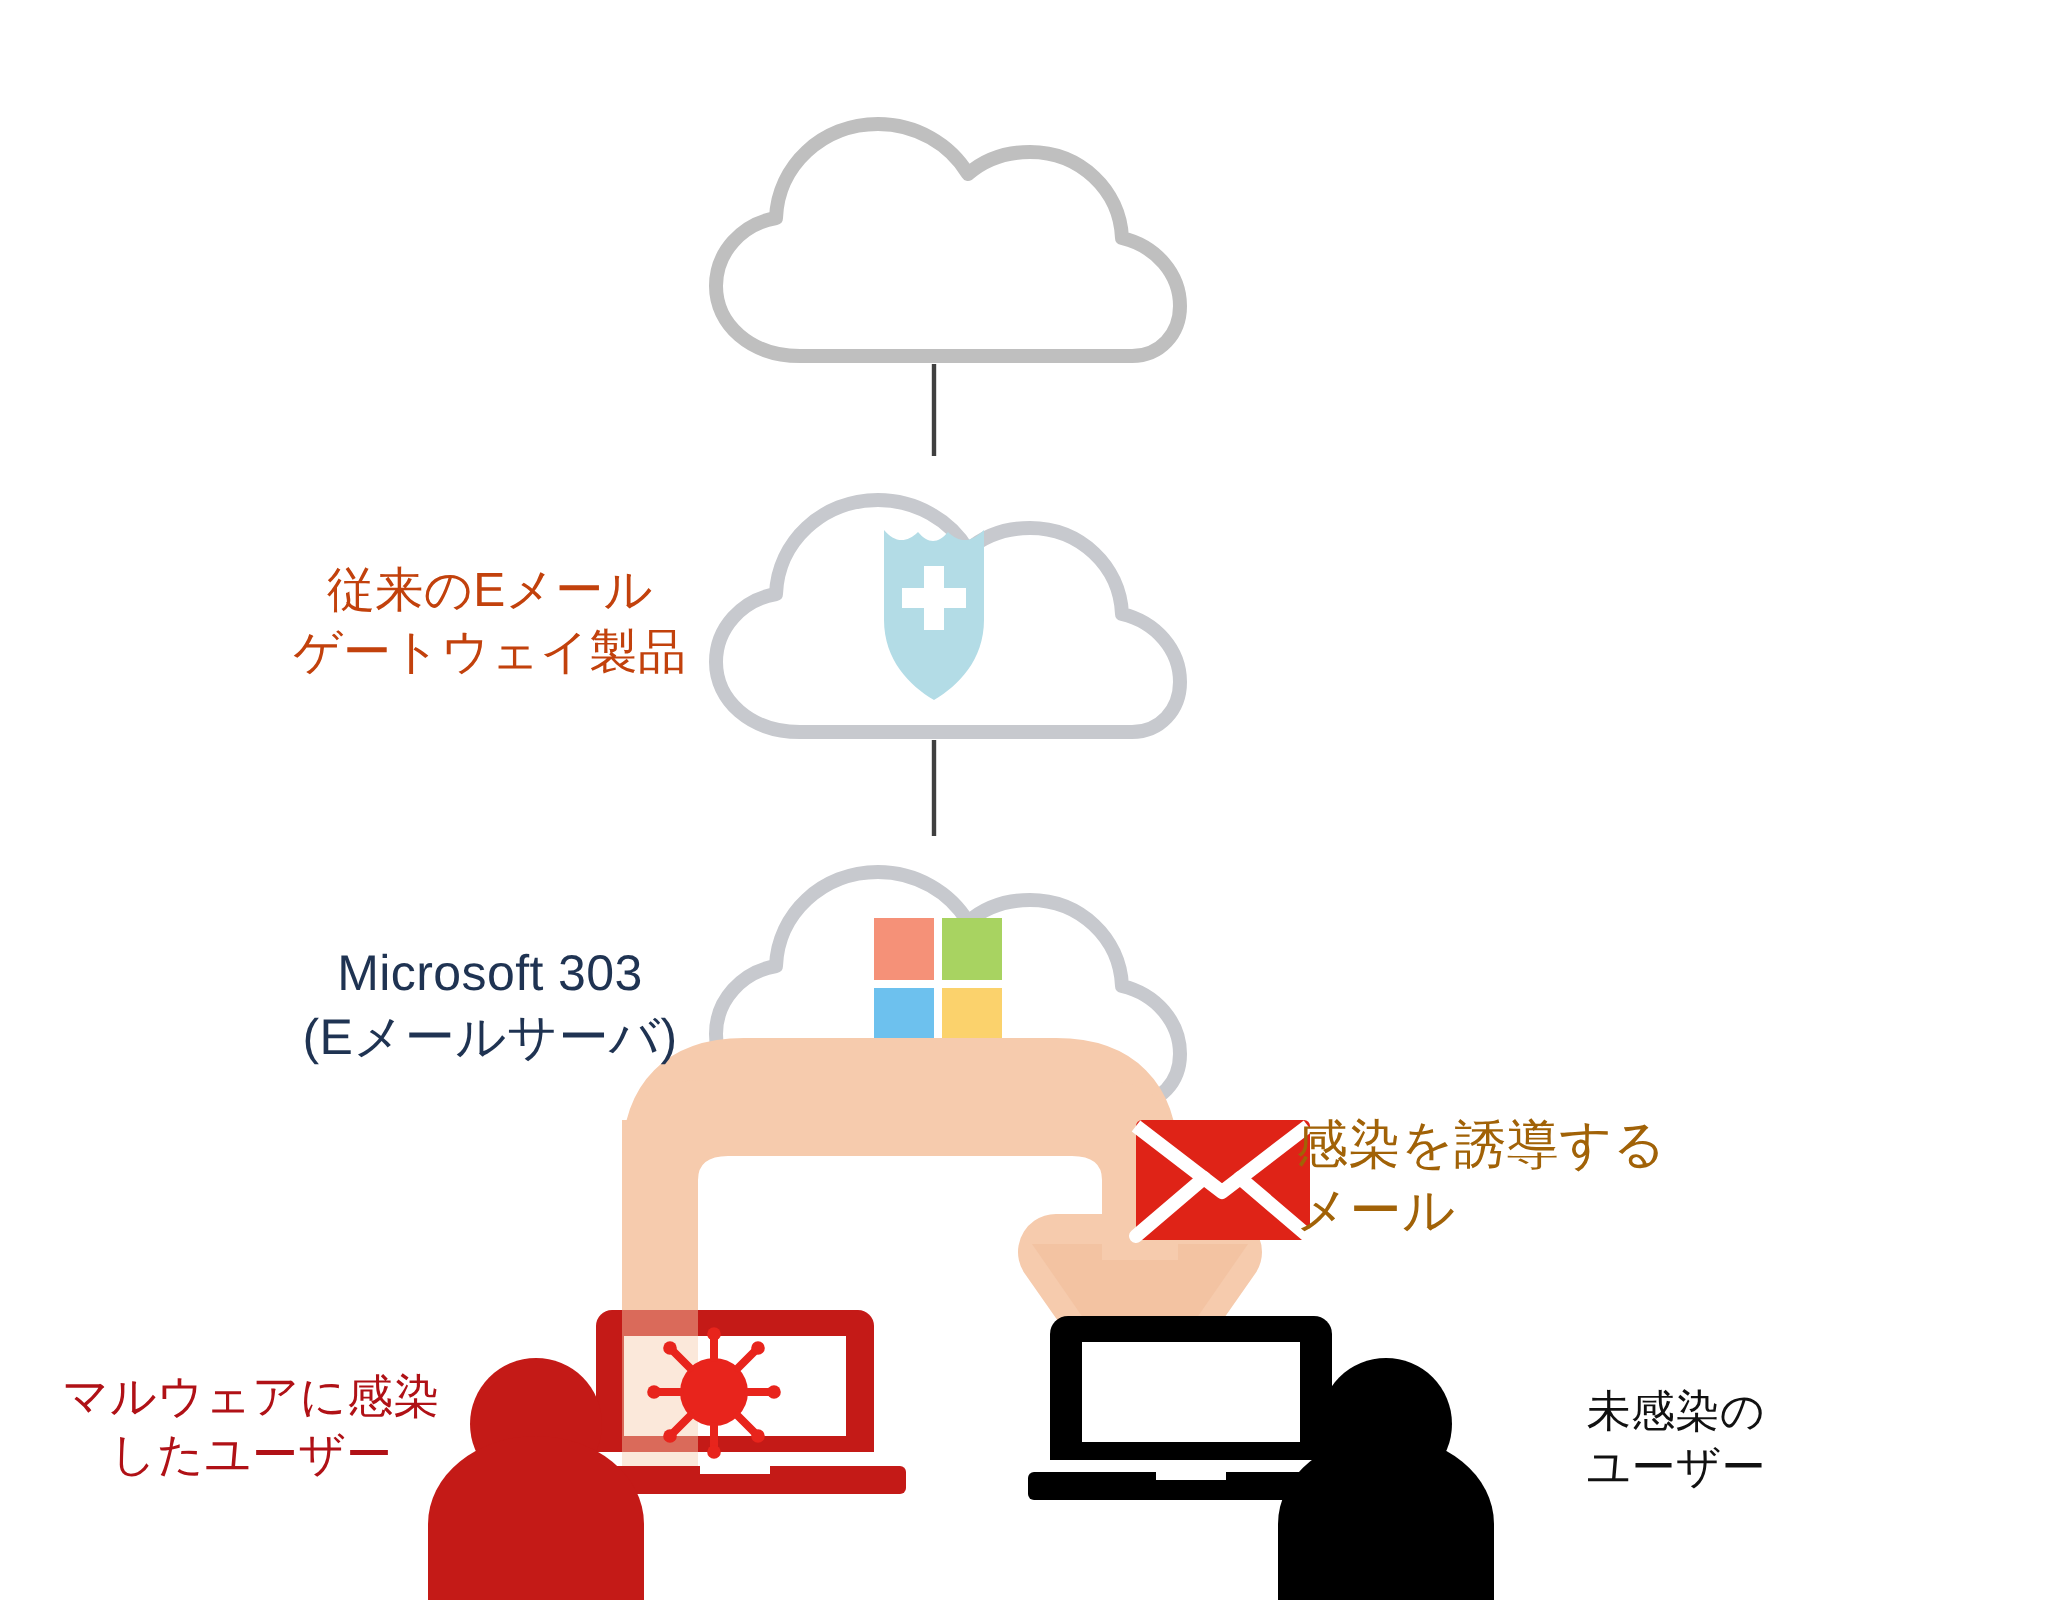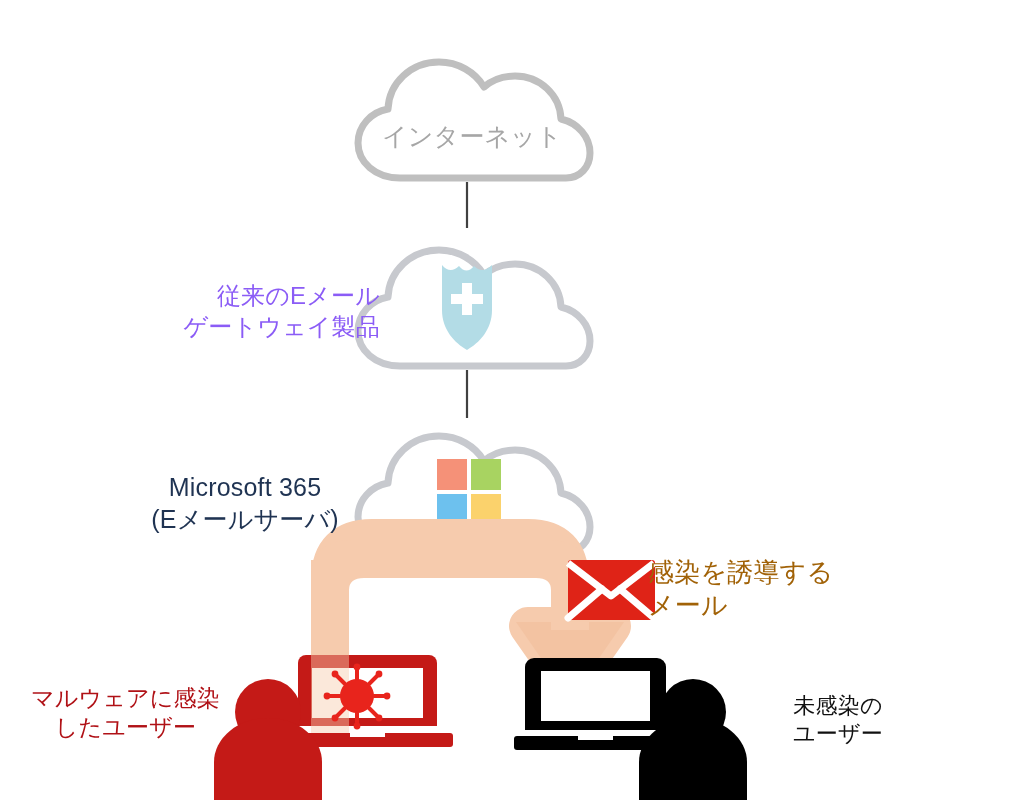--- a/index.html
+++ b/index.html
@@ -35,23 +35,23 @@
     top: 120px;
     width: 240px;
     text-align: center;
     font-size: 25px;
     color: #a6a6a6;
   }
   .label-gateway {
     left: 110px;
     top: 281px;
     width: 270px;
-    text-align: right;
+    text-align: center;
     font-size: 24px;
-    color: #8b5cf6;
+    color: #c2410c;
   }
   .label-m365 {
     left: 110px;
     top: 471px;
     width: 270px;
     text-align: center;
     font-size: 25px;
     color: #1f3352;
   }
   .label-mail {
@@ -249,26 +249,25 @@
     </g>
 
     <g>
       <rect x="568" y="560" width="87" height="60" rx="3" fill="#DF2317"></rect>
       <path d="M 568 563 L 611 596 L 654 563" fill="none" stroke="#ffffff" stroke-width="7" stroke-linejoin="round"></path>
       <path d="M 568 618 L 602 589 M 654 618 L 620 589" fill="none" stroke="#ffffff" stroke-width="7" stroke-linecap="round"></path>
     </g>
 
   </svg>
 
-  <div class="label label-internet">インターネット</div>
 
   <div class="label label-gateway">従来のEメール
 ゲートウェイ製品</div>
 
-  <div class="label label-m365">Microsoft 365
+  <div class="label label-m365">Microsoft 303
 (Eメールサーバ)</div>
 
   <div class="label label-mail">感染を誘導する
 メール</div>
 
   <div class="label label-clean">未感染の
 ユーザー</div>
 
   <div class="label label-infected">マルウェアに感染
 したユーザー</div>

